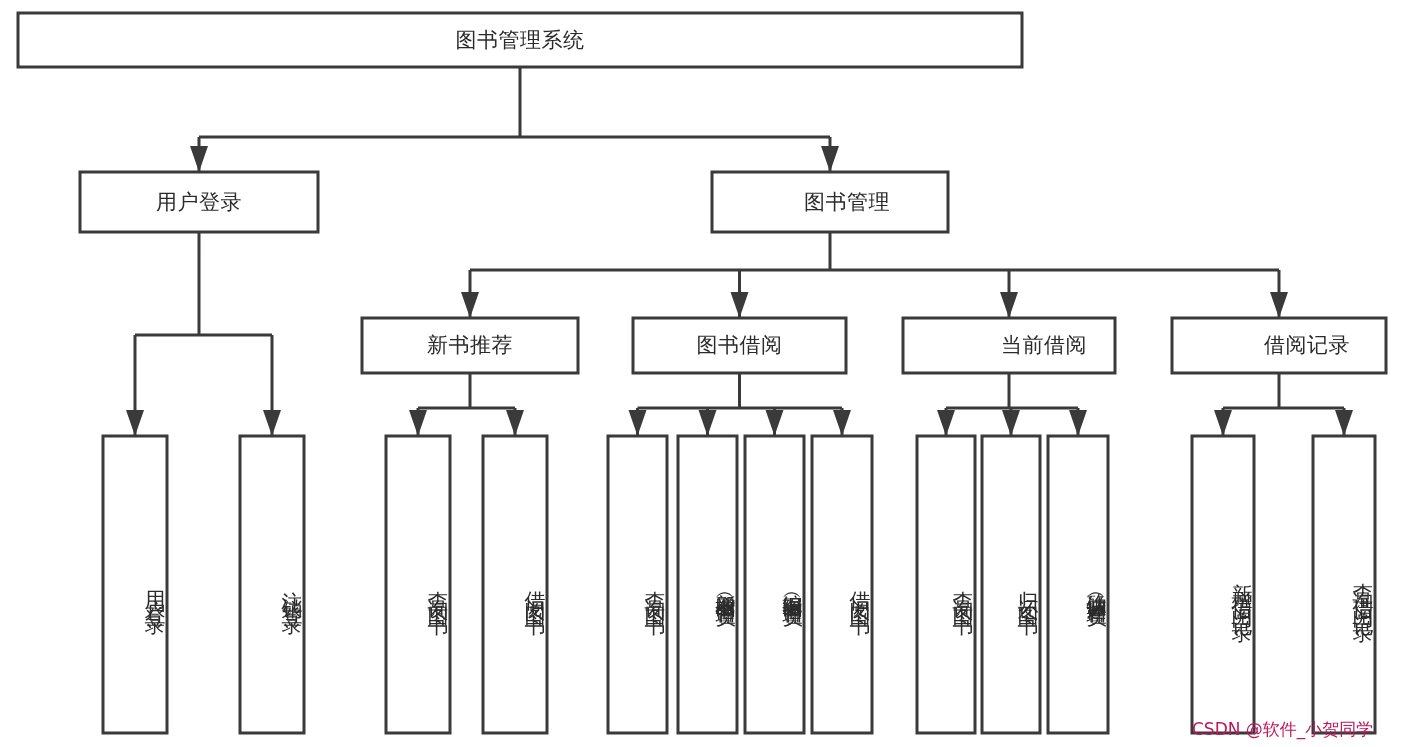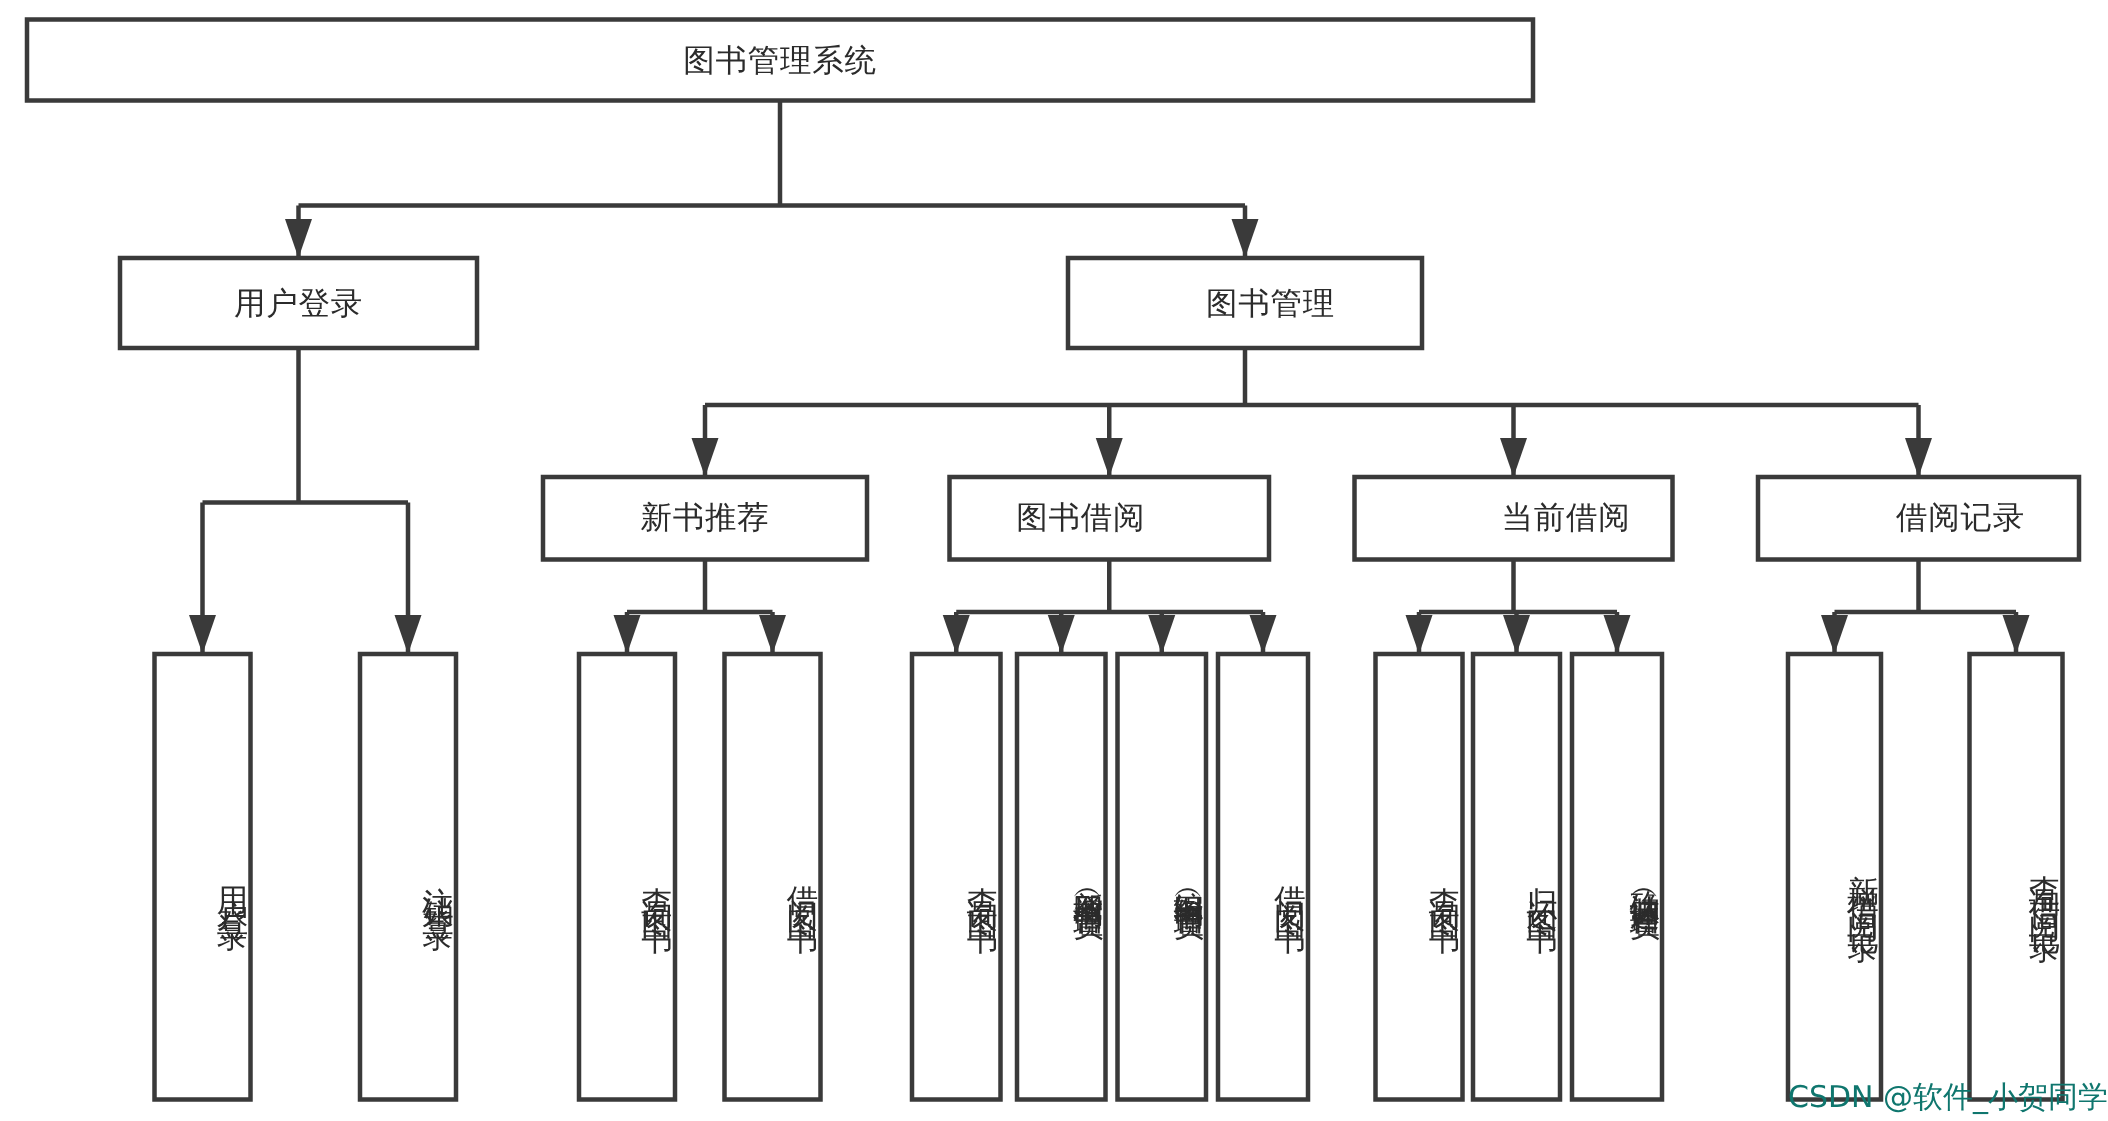--- a/index.html
+++ b/index.html
@@ -59,22 +59,22 @@
     justify-content: center;
     letter-spacing: 3px;
     padding-top: 10px;
     box-sizing: border-box;
   }
   .node-label.vertical.tall {
     padding-top: 4px;
   }
   .watermark {
     position: absolute;
-    color: #0f766e;
-    font-size: 20px;
+    color: #be185d;
+    font-size: 17px;
     font-family: "DejaVu Sans", "Liberation Sans", sans-serif;
     white-space: nowrap;
     pointer-events: none;
   }
 </style>
 </head>
 <body>
 
 <div id="canvas">
   <svg class="diagram" viewBox="0 0 1405 747">
@@ -153,21 +153,21 @@
         <rect x="1048" y="436" width="60" height="297" class="node-box"></rect>
         <rect x="1192" y="436" width="62" height="297" class="node-box"></rect>
         <rect x="1313" y="436" width="62" height="297" class="node-box"></rect>
       </g>
   </svg>
   <div id="labels-layer">
       <div class="node-label" style="left: 18px; top: 13px; width: 1004px; height: 54px;">图书管理系统</div>
       <div class="node-label" style="left: 80px; top: 172px; width: 238px; height: 60px;">用户登录</div>
       <div class="node-label" style="left: 712px; top: 172px; width: 270px; height: 60px;">图书管理</div>
       <div class="node-label" style="left: 362px; top: 318px; width: 216px; height: 55px;">新书推荐</div>
-      <div class="node-label" style="left: 614px; top: 318px; width: 213px; height: 55px;">图书借阅</div>
+      <div class="node-label" style="left: 633px; top: 318px; width: 213px; height: 55px;">图书借阅</div>
       <div class="node-label" style="left: 903px; top: 318px; width: 212px; height: 55px; padding-left: 35px;">当前借阅</div>
       <div class="node-label" style="left: 1172px; top: 318px; width: 214px; height: 55px; padding-left: 28px;">借阅记录</div>
       <div class="node-label vertical" style="left: 103px; top: 436px; width: 64px; height: 297px; font-size: 21px; letter-spacing: 8px;">用户登录</div>
       <div class="node-label vertical" style="left: 240px; top: 436px; width: 64px; height: 297px; font-size: 21px; letter-spacing: 8px;">注销登录</div>
       <div class="node-label vertical" style="left: 386px; top: 436px; width: 64px; height: 297px; font-size: 21px; letter-spacing: 8px;">查询图书</div>
       <div class="node-label vertical" style="left: 483px; top: 436px; width: 64px; height: 297px; font-size: 21px; letter-spacing: 8px;">借阅图书</div>
       <div class="node-label vertical" style="left: 608px; top: 436px; width: 59px; height: 297px; font-size: 21px; letter-spacing: 8px;">查询图书</div>
       <div class="node-label vertical tall" style="left: 678px; top: 436px; width: 59px; height: 297px; font-size: 20px; letter-spacing: 2px;">新增图书（管理员）</div>
       <div class="node-label vertical tall" style="left: 745px; top: 436px; width: 59px; height: 297px; font-size: 20px; letter-spacing: 2px;">编辑图书（管理员）</div>
       <div class="node-label vertical" style="left: 812px; top: 436px; width: 60px; height: 297px; font-size: 21px; letter-spacing: 8px;">借阅图书</div>

